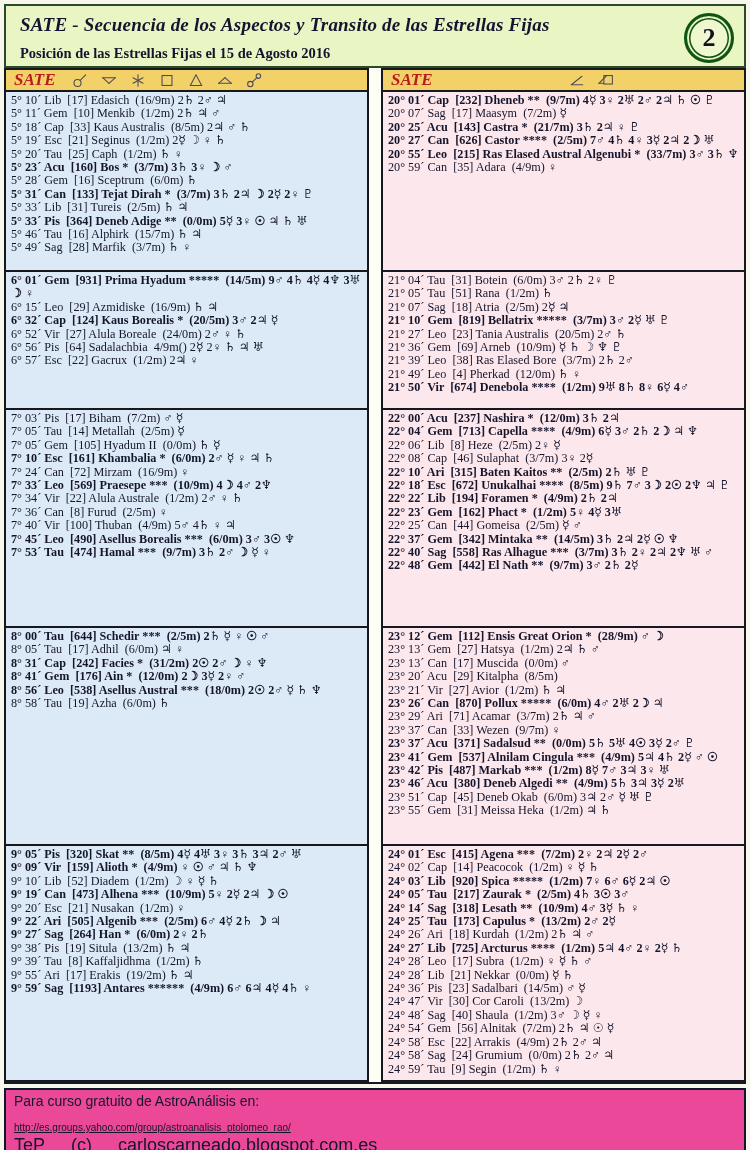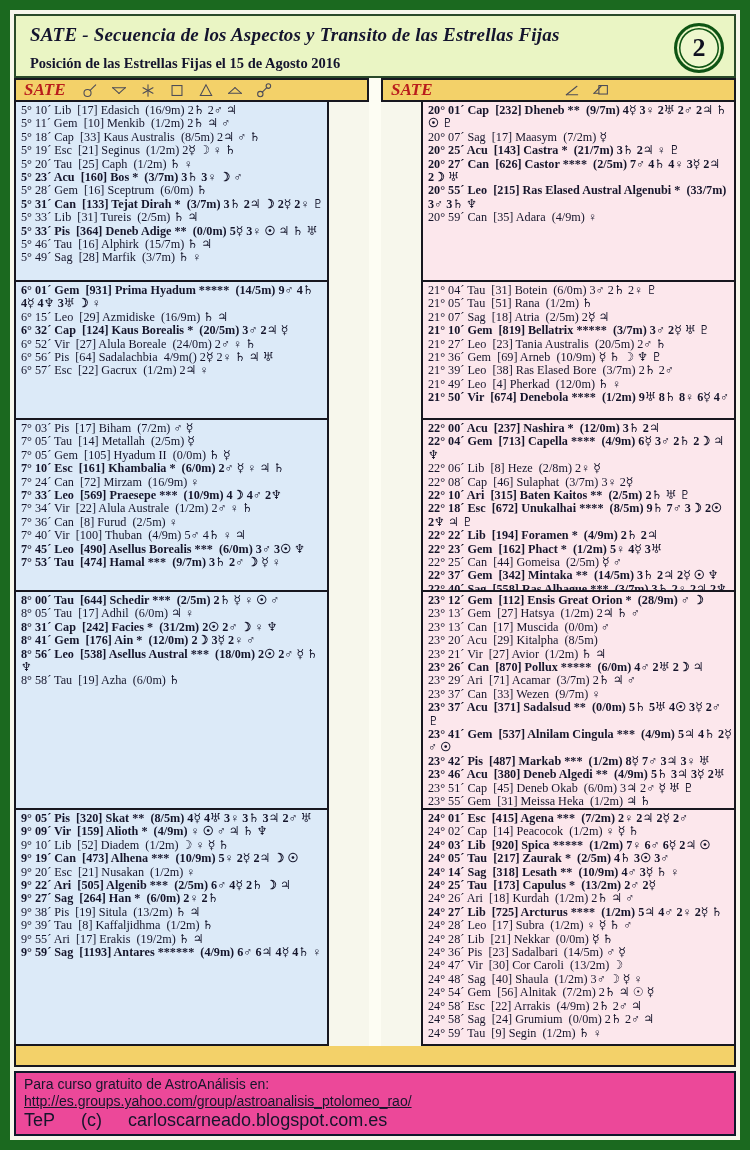--- a/index.html
+++ b/index.html
@@ -1,46 +1,46 @@
 <!DOCTYPE html>
 <html><head>
 <meta charset="utf-8">
 <style>
   html,body{margin:0;padding:0;}
-  .page{width:750px;height:1150px;box-sizing:border-box;background:#1b691f;padding:10px;font-family:"Liberation Serif","DejaVu Serif",serif;}
+  .page{width:750px;height:1150px;box-sizing:border-box;background:#1b691f;padding:0;font-family:"Liberation Serif","DejaVu Serif",serif;}
   .inner{height:100%;box-sizing:border-box;background:#f7f7ec;padding:4px;display:flex;flex-direction:column;}
   
   .title-panel{position:relative;box-sizing:border-box;height:70px;background:#eaf5c4;border:2px solid #2a4a2a;padding:8px 14px 4px;}
   .main-title{font-style:italic;font-weight:bold;font-size:19px;color:#14142e;letter-spacing:.2px;}
   .sub-title{font-weight:bold;font-size:14.5px;color:#14142e;margin-top:9px;}
   .page-circle{position:absolute;right:10px;top:7px;width:44px;height:44px;border:3px solid #0e5413;border-radius:50%;box-shadow:inset 0 0 0 2px #eaf5c4, inset 0 0 0 3.5px #0e5413;display:flex;align-items:center;justify-content:center;font-weight:bold;font-size:26px;color:#101020;background:#eef7cd;}
   
   .header-bar{display:flex;height:26px;margin-top:0;}
   .hcell{box-sizing:border-box;background:#f3d169;border:2px solid #17171f;display:flex;align-items:center;padding:0 8px;flex:1;}
   .hgutter{width:12px;background:#fdfdf3;}
   .sate-label{font-style:italic;font-weight:bold;font-size:17px;color:#b91c1c;margin-right:14px;}
   .aspects{display:flex;align-items:center;gap:9px;}
   .aspects.centered{margin:0 auto;}
   .aspect-icon{display:inline-flex;}
   .aspect-icon svg{width:20px;height:17px;}
   .aspect-icon svg *{fill:none;stroke:#4c4c58;stroke-width:1.5;stroke-linecap:round;}
   
   .star-table{display:flex;flex-direction:column;}
-  .section{display:flex;box-sizing:border-box;gap:40px;}
+  .section{display:flex;box-sizing:border-box;}
   .col{box-sizing:border-box;flex:1;overflow:hidden;border:2px solid #17171f;border-top:none;padding:2px 2px 0 5px;}
   .left-col{background:#dceaf8;}
   .right-col{background:#fce7ec;}
   .gutter{width:12px;background:#fdfdf3;}
   .row{white-space:pre-wrap;font-size:12.2px;line-height:13.4px;color:#15152b;}
   .row.bold{font-weight:bold;}
   
   .yellow-strip{box-sizing:border-box;height:24px;background:#f3d169;border:2px solid #17171f;border-top:none;}
   .footer{box-sizing:border-box;flex:1;margin-top:4px;background:#ec4899;border:2px solid #0f172a;padding:3px 8px;font-family:"Liberation Sans","DejaVu Sans",sans-serif;color:#15152b;}
   .footer-line1{font-size:14px;}
-  .footer-link{font-size:14px;text-decoration:underline;color:#15152b;display:inline-block;margin-top:1px;}
+  .footer-link{font-size:10px;text-decoration:underline;color:#15152b;display:inline-block;margin-top:13px;}
   .footer-credit{font-size:18px;margin-top:0;}
   .footer-credit span{margin-right:26px;}
 </style>
 </head>
 <body>
 
 <div class="page">
   <div class="inner">
 
     <div class="title-panel">
@@ -163,39 +163,39 @@
             <div class="row">21° 05´ Tau  [51] Rana  (1/2m) ♄</div>
             <div class="row">21° 07´ Sag  [18] Atria  (2/5m) 2☿ ♃</div>
             <div class="row bold">21° 10´ Gem  [819] Bellatrix *****  (3/7m) 3♂ 2☿ ♅ ♇</div>
             <div class="row">21° 27´ Leo  [23] Tania Australis  (20/5m) 2♂ ♄</div>
             <div class="row">21° 36´ Gem  [69] Arneb  (10/9m) ☿ ♄ ☽ ♆ ♇</div>
             <div class="row">21° 39´ Leo  [38] Ras Elased Bore  (3/7m) 2♄ 2♂</div>
             <div class="row">21° 49´ Leo  [4] Pherkad  (12/0m) ♄ ♀</div>
             <div class="row bold">21° 50´ Vir  [674] Denebola ****  (1/2m) 9♅ 8♄ 8♀ 6☿ 4♂</div>
           </div>
         </div>
-        <div class="section" style="height: 172px;">
+        <div class="section" style="height: 218px;">
           <div class="col left-col">
             <div class="row">7° 03´ Pis  [17] Biham  (7/2m) ♂ ☿</div>
             <div class="row">7° 05´ Tau  [14] Metallah  (2/5m) ☿</div>
             <div class="row">7° 05´ Gem  [105] Hyadum II  (0/0m) ♄ ☿</div>
             <div class="row bold">7° 10´ Esc  [161] Khambalia *  (6/0m) 2♂ ☿ ♀ ♃ ♄</div>
             <div class="row">7° 24´ Can  [72] Mirzam  (16/9m) ♀</div>
             <div class="row bold">7° 33´ Leo  [569] Praesepe ***  (10/9m) 4☽ 4♂ 2♆</div>
             <div class="row">7° 34´ Vir  [22] Alula Australe  (1/2m) 2♂ ♀ ♄</div>
             <div class="row">7° 36´ Can  [8] Furud  (2/5m) ♀</div>
             <div class="row">7° 40´ Vir  [100] Thuban  (4/9m) 5♂ 4♄ ♀ ♃</div>
             <div class="row bold">7° 45´ Leo  [490] Asellus Borealis ***  (6/0m) 3♂ 3☉ ♆</div>
             <div class="row bold">7° 53´ Tau  [474] Hamal ***  (9/7m) 3♄ 2♂ ☽ ☿ ♀</div>
           </div>
           <div class="gutter"></div>
           <div class="col right-col">
             <div class="row bold">22° 00´ Acu  [237] Nashira *  (12/0m) 3♄ 2♃</div>
             <div class="row bold">22° 04´ Gem  [713] Capella ****  (4/9m) 6☿ 3♂ 2♄ 2☽ ♃ ♆</div>
-            <div class="row">22° 06´ Lib  [8] Heze  (2/8m) 2♀ ☿</div>
+            <div class="row">22° 06´ Lib  [8] Heze  (2/5m) 2♀ ☿</div>
             <div class="row">22° 08´ Cap  [46] Sulaphat  (3/7m) 3♀ 2☿</div>
             <div class="row bold">22° 10´ Ari  [315] Baten Kaitos **  (2/5m) 2♄ ♅ ♇</div>
             <div class="row bold">22° 18´ Esc  [672] Unukalhai ****  (8/5m) 9♄ 7♂ 3☽ 2☉ 2♆ ♃ ♇</div>
             <div class="row bold">22° 22´ Lib  [194] Foramen *  (4/9m) 2♄ 2♃</div>
             <div class="row bold">22° 23´ Gem  [162] Phact *  (1/2m) 5♀ 4☿ 3♅</div>
             <div class="row">22° 25´ Can  [44] Gomeisa  (2/5m) ☿ ♂</div>
             <div class="row bold">22° 37´ Gem  [342] Mintaka **  (14/5m) 3♄ 2♃ 2☿ ☉ ♆</div>
             <div class="row bold">22° 40´ Sag  [558] Ras Alhague ***  (3/7m) 3♄ 2♀ 2♃ 2♆ ♅ ♂</div>
             <div class="row bold">22° 48´ Gem  [442] El Nath **  (9/7m) 3♂ 2♄ 2☿</div>
           </div>

